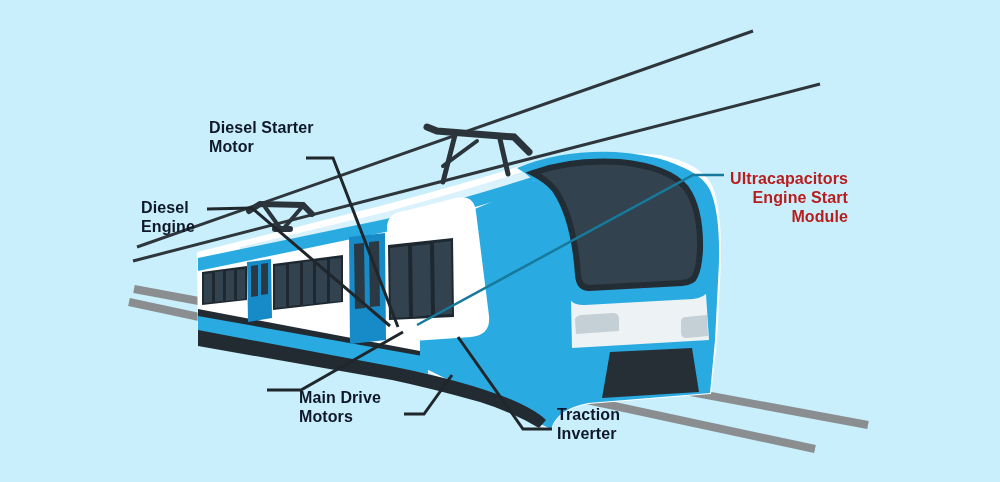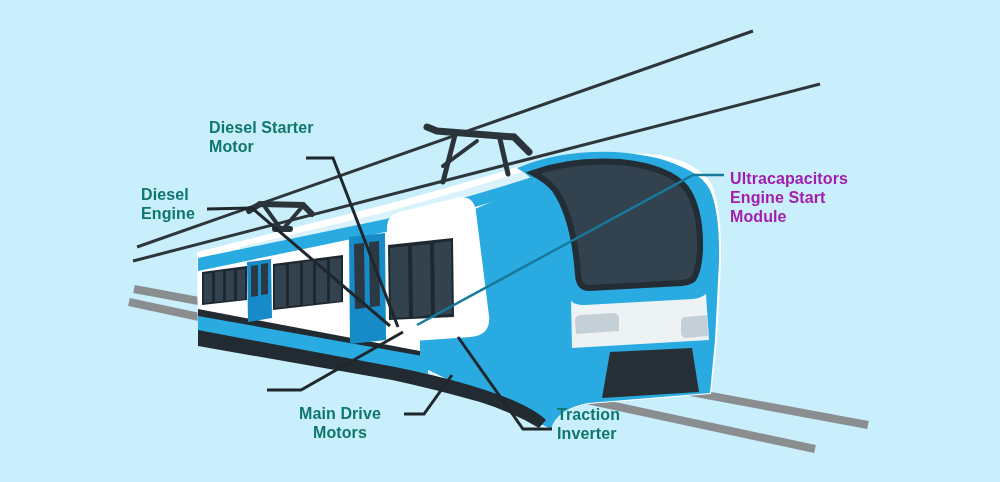--- a/index.html
+++ b/index.html
@@ -11,23 +11,23 @@
     font-family:"Liberation Sans", sans-serif;
   }
   #scene{position:absolute;left:0;top:0;}
   .label{
     position:absolute;
     font-weight:700;
     font-size:16px;
     line-height:19px;
     letter-spacing:0.1px;
     white-space:pre-line;
-    color:#0f766e;
+    color:#0f172a;
   }
-  .label--teal{color:#a21caf;}
+  .label--teal{color:#b91c1c;text-align:right;}
 </style>
 </head>
 <body>
 
 <div id="canvas">
 
 <svg id="scene" width="1000" height="482" viewBox="0 0 1000 482">
 
   <g>
     <line x1="134" y1="289" x2="868" y2="425" stroke-width="8" stroke="#8A8E91"></line>
@@ -135,25 +135,25 @@
     <polyline points="267,390 301,390 403,332" stroke="#20272C"></polyline>
     <polyline points="404,414 424,414 452,375" stroke="#20272C"></polyline>
     <polyline points="552,429 523,429 458,337" stroke="#20272C"></polyline>
     <polyline points="724,175 693,175 417,325" stroke-width="2.5" stroke="#177A9C"></polyline>
   </g>
 </svg>
 
   <div class="label" style="left:209px;top:118px;">Diesel Starter
 Motor</div>
 
-  <div class="label" style="left:141px;top:185px;">Diesel
+  <div class="label" style="left:141px;top:198px;">Diesel
 Engine</div>
 
 
-  <div class="label" style="left:299px;top:404px;text-align:center;">Main Drive
+  <div class="label" style="left:299px;top:388px;">Main Drive
 Motors</div>
 
   <div class="label" style="left:557px;top:405px;">Traction
 Inverter</div>
 
   <div class="label label--teal" style="left:730px;top:169px;">Ultracapacitors
 Engine Start
 Module</div>
 
 </div>

